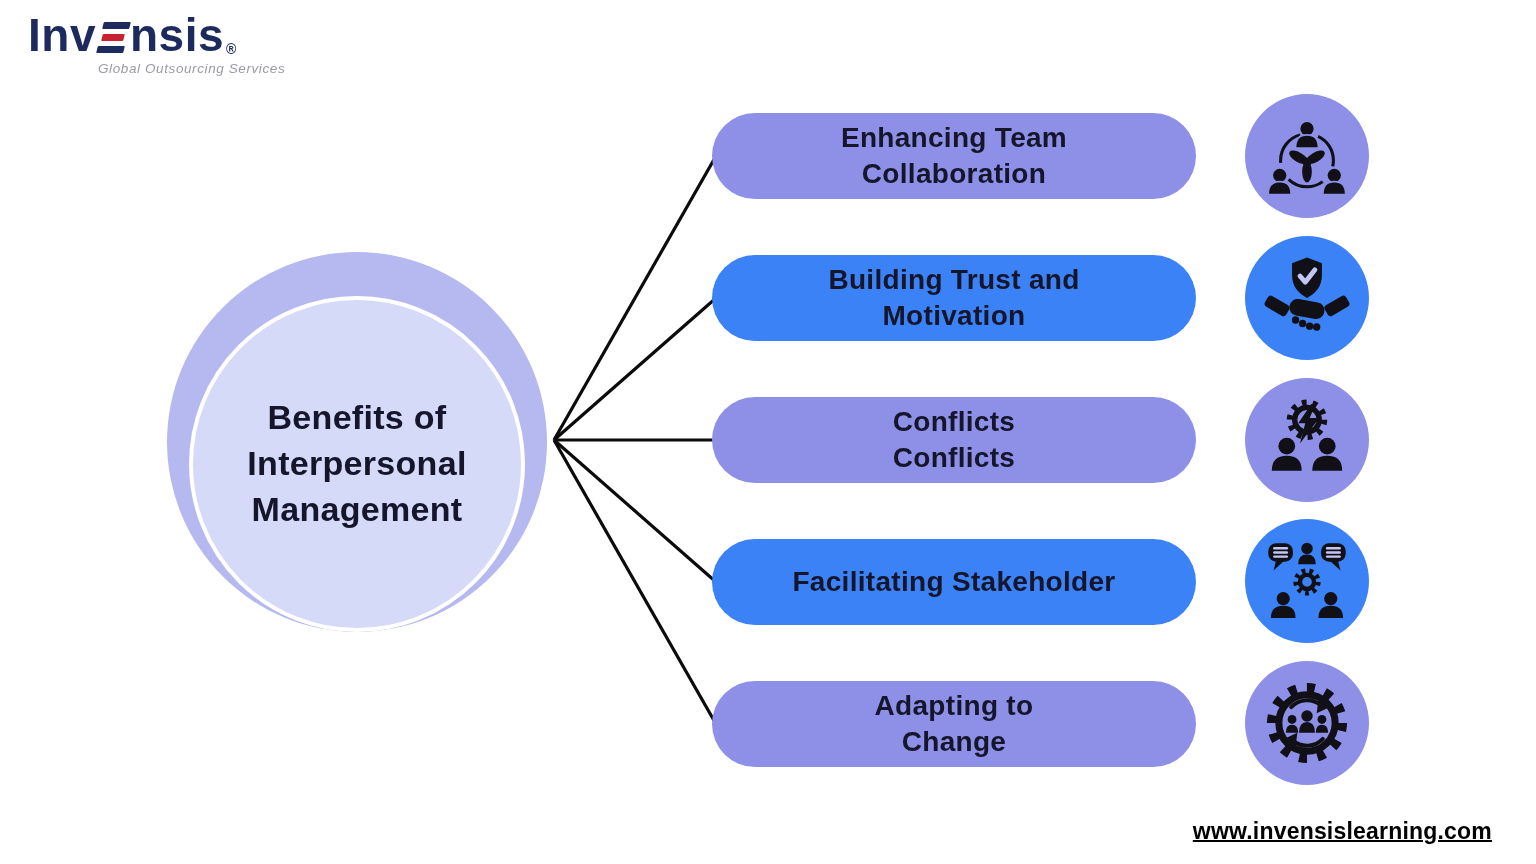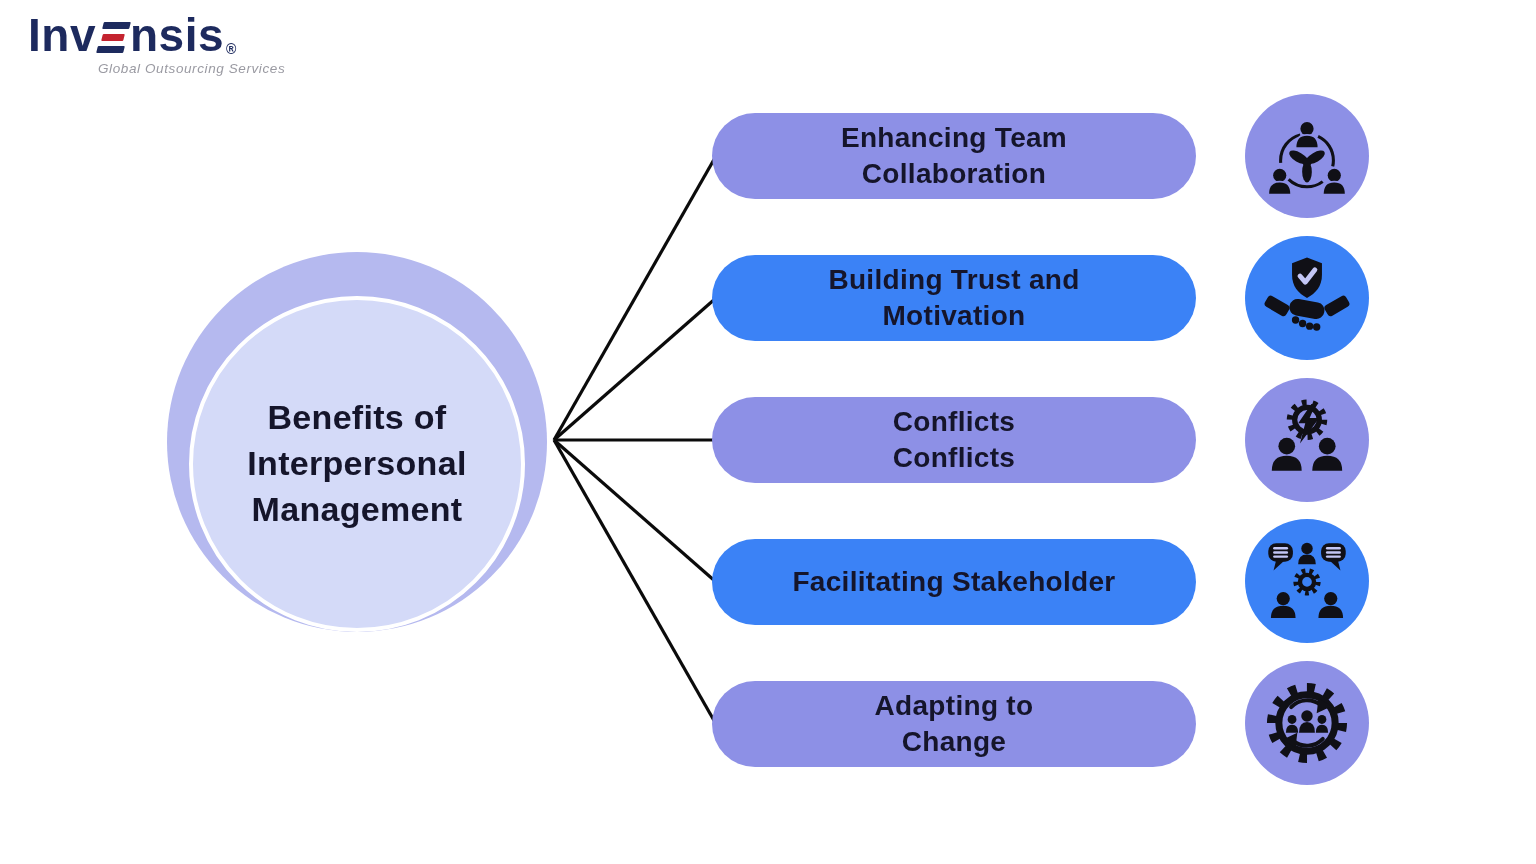--- a/index.html
+++ b/index.html
@@ -199,14 +199,15 @@
         <circle cx="33" cy="46" r="5"></circle>
           <path d="M26 61 q0 -9 7 -9 q7 0 7 9 z"></path>
         <circle cx="67" cy="46" r="5"></circle>
           <path d="M60 61 q0 -9 7 -9 q7 0 7 9 z"></path>
         <circle cx="50" cy="42" r="6.5"></circle>
           <path d="M41 61 q0 -12 9 -12 q9 0 9 12 z"></path>
       </g>
     </svg>
   </div>
 
+  <a class="site-link">www.invensislearning.com</a>
 
 </div>
 
 </body></html>

